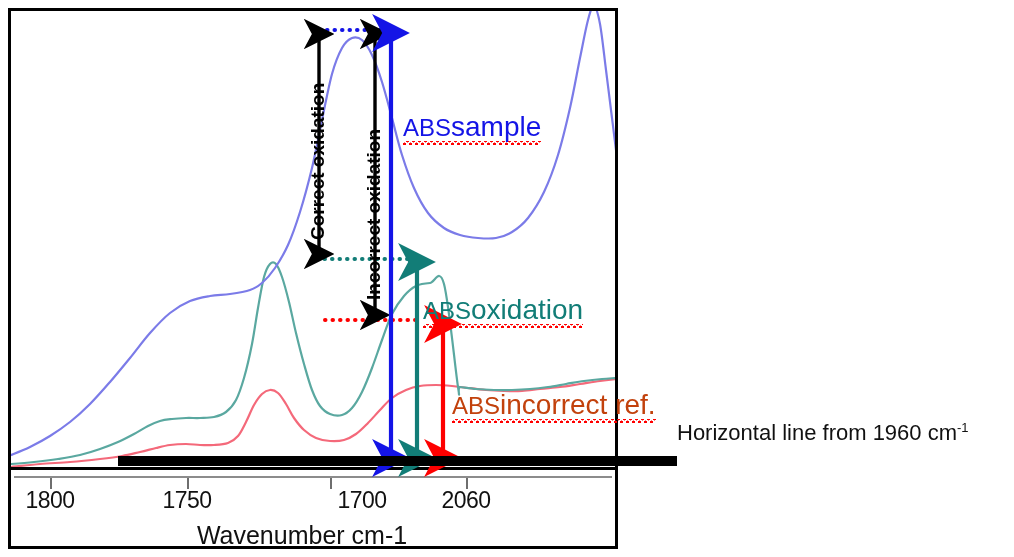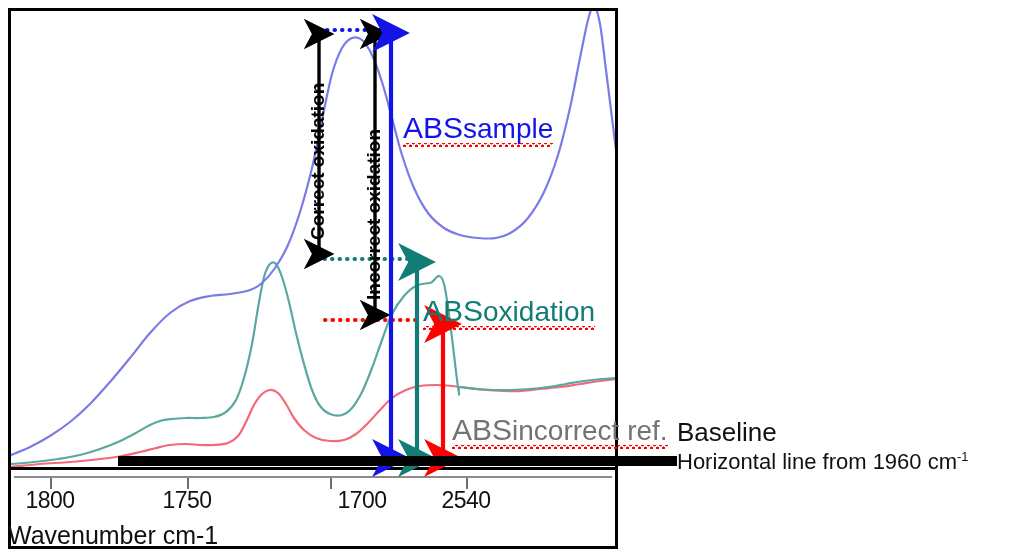--- a/index.html
+++ b/index.html
@@ -15,44 +15,44 @@
              pointer-events:none;}
 
   
   .axis-area{position:absolute;left:8px;top:470px;width:610px;height:79px;
              border:3px solid #000;border-top:none;box-sizing:border-box;background:#fff;}
   .axis-line{position:absolute;left:14px;top:476px;width:598px;height:2px;background:#8c8c8c;}
   .tick{position:absolute;width:2px;height:11px;background:#6e6e6e;top:478px;}
   .tick-label{position:absolute;top:487px;font-size:23px;color:#111;
               font-family:"Liberation Sans",sans-serif;letter-spacing:-0.5px;
               transform:translateX(-50%);white-space:nowrap;}
-  .axis-title{position:absolute;top:521px;left:8px;width:588px;
+  .axis-title{position:absolute;top:521px;left:8px;width:588px;text-align:center;
               font-size:25px;color:#111;font-family:"Liberation Sans",sans-serif;
               letter-spacing:0px;}
 
   
   .vlabel{position:absolute;font-weight:bold;font-size:19px;color:#000;
           transform-origin:0 0;transform:rotate(-90deg);white-space:nowrap;
           font-family:"Liberation Sans",sans-serif;}
 
   
   .abs{position:absolute;white-space:nowrap;font-family:"Liberation Sans",sans-serif;
        line-height:1;}
-  .abs .big{font-size:30px;}
+  .abs .big{font-size:24px;}
   .abs .sub{font-size:28px;}
   .squig{display:inline-block;position:relative;}
   .squig::after{content:"";position:absolute;left:0;right:0;bottom:-4px;height:4px;
      background-image:
        radial-gradient(circle at 1.5px 3px, #f00 1.4px, transparent 1.6px),
        radial-gradient(circle at 4.5px 0px, #f00 1.4px, transparent 1.6px);
      background-size:6px 4px;background-repeat:repeat-x;}
 
   .abs-sample{left:403px;top:113px;color:#1414e6;}
   .abs-reference{left:423px;top:296px;color:#127d77;}
-  .abs-incorrect{left:452px;top:415px;color:#737373;}
+  .abs-incorrect{left:452px;top:391px;color:#c2410c;}
 
   
   .baseline-bar{position:absolute;left:118px;top:456px;width:559px;height:10px;
                 background:#000;}
 
   
   .side-text{position:absolute;left:677px;top:418px;width:330px;}
   .side-title{font-size:26px;color:#111;font-family:"Liberation Sans",sans-serif;
               line-height:1.12;}
   .side-sub{font-size:22px;color:#111;font-family:Liberation Sans, sans-serif;
@@ -69,21 +69,21 @@
   <div class="axis-area"></div>
   <div class="axis-line"></div>
   <div id="ticks">
       <div class="tick" style="left: 50px;"></div>
       <div class="tick-label" style="left: 50px;">1800</div>
       <div class="tick" style="left: 187px;"></div>
       <div class="tick-label" style="left: 187px;">1750</div>
       <div class="tick" style="left: 330px;"></div>
       <div class="tick-label" style="left: 330px; margin-left: 32px;">1700</div>
       <div class="tick" style="left: 466px;"></div>
-      <div class="tick-label" style="left: 466px;">2540</div>
+      <div class="tick-label" style="left: 466px;">2060</div>
     </div>
   <div class="axis-title">Wavenumber cm-1</div>
 
   <svg class="svg-layer" viewBox="0 0 1014 557" xmlns="http://www.w3.org/2000/svg">
     <defs>
       <clipPath id="plotclip">
           <rect x="11" y="11" width="604" height="456"></rect>
         </clipPath>
       <marker id="ah-black" markerWidth="9" markerHeight="9" refX="4.5" refY="4.5" orient="auto">
         <path d="M4.5 0 L9 9 L4.5 6.6 L0 9 Z" fill="#000000"></path>
@@ -128,17 +128,16 @@
 
   <div class="abs abs-reference">
     <span class="squig"><span class="big">ABS</span><span class="sub">oxidation</span></span>
   </div>
 
   <div class="abs abs-incorrect">
     <span class="squig"><span class="big">ABS</span><span class="sub">incorrect ref.</span></span>
   </div>
 
   <div class="side-text">
-    <div class="side-title">Baseline</div>
     <div class="side-sub"><span>Horizontal line from 1960 cm</span><sup>-1</sup></div>
   </div>
 
 </div>
 
 </body></html>

